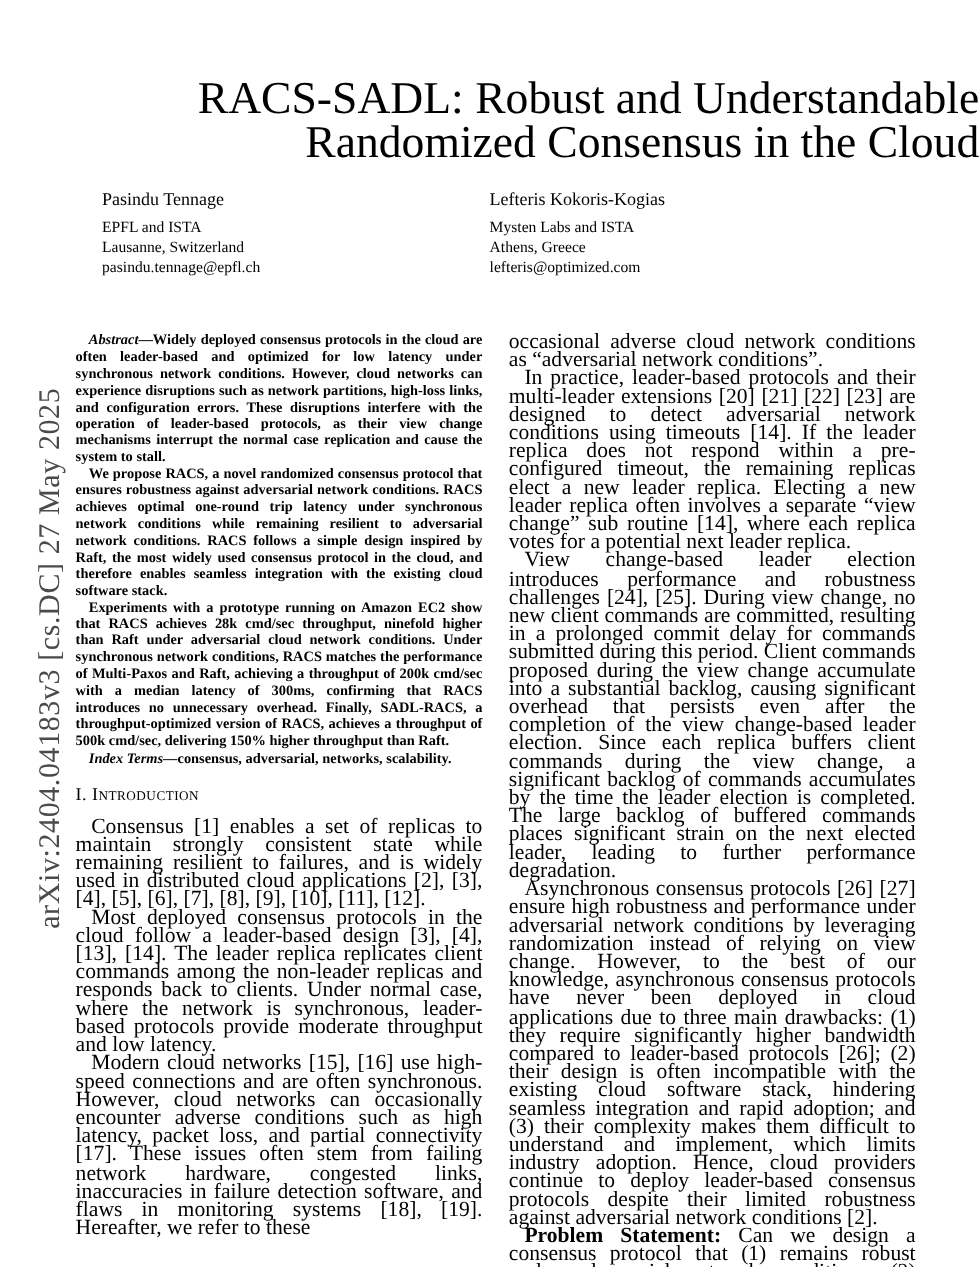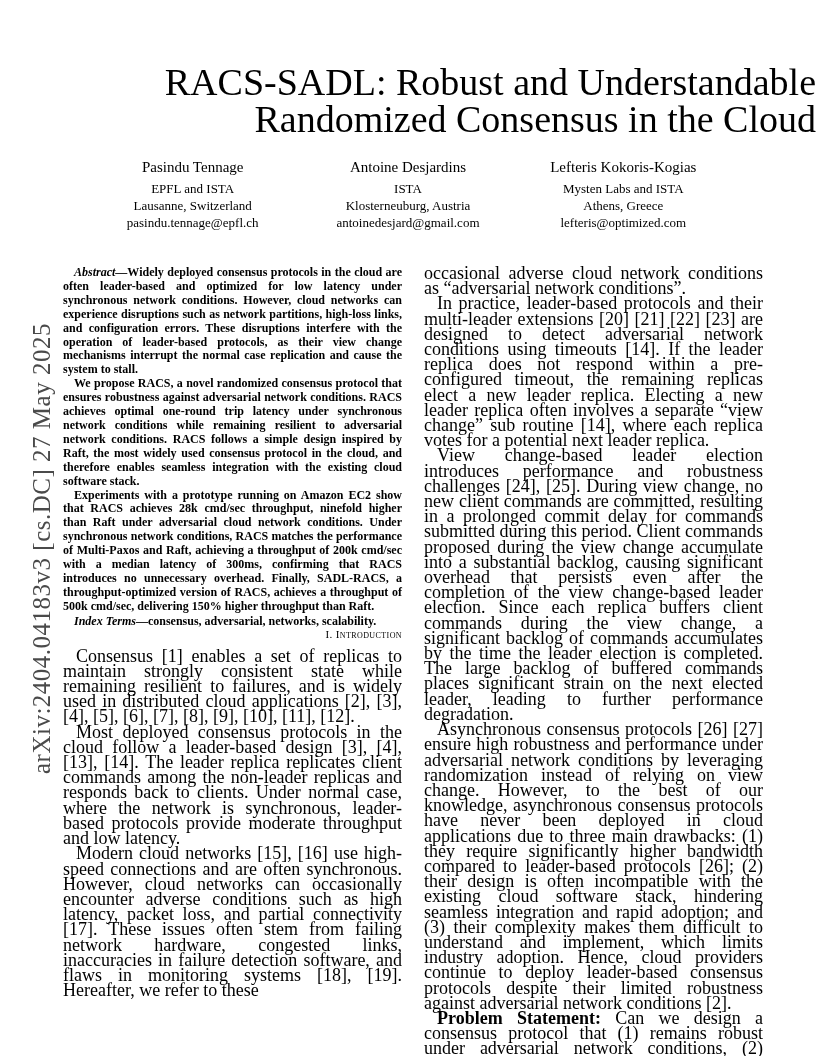--- a/index.html
+++ b/index.html
@@ -40,29 +40,29 @@
   }
   .title .title-line { display: block; }
 
   .authors {
     position: absolute;
     top: 158px;
     left: 85px;
     right: 85px;
     display: flex;
     justify-content: space-between;
-    text-align: center;
+    text-align: left;
   }
   .author { flex: 1; }
   .a-name { font-size: 15px; line-height: 19px; margin-bottom: 3px; }
   .a-line { font-size: 13px; line-height: 17px; }
 
   .col {
     position: absolute;
-    top: 266px;
+    top: 277px;
     width: 339px;
     text-align: justify;
   }
   .col-left  { left: 63px; }
   .col-right { left: 424px; }
 
   p { hyphens: auto; }
 
   .abs-para {
     font-weight: bold;
@@ -72,24 +72,25 @@
   }
 
   .index-terms {
     font-weight: bold;
     font-size: 12px;
     line-height: 14px;
     text-indent: 11px;
   }
 
   .section-heading {
+    margin-top: 16px;
     margin-bottom: 9px;
-    text-align: right;
+    text-align: left;
     font-weight: normal;
-    font-size: 11px;
+    font-size: 15px;
     font-variant: small-caps;
     letter-spacing: 0.4px;
   }
 
   .body-para {
     font-size: 18px;
     line-height: 15.2px;
     text-indent: 13px;
   }
 
@@ -106,26 +107,20 @@
     <span class="title-line">RACS-SADL: Robust and Understandable</span>
     <span class="title-line">Randomized Consensus in the Cloud</span>
   </h1>
 
   <div class="authors">
       <div class="author">
         <div class="a-name">Pasindu Tennage</div>
         <div class="a-line">EPFL and ISTA</div>
         <div class="a-line">Lausanne, Switzerland</div>
         <div class="a-line">pasindu.tennage@epfl.ch</div>
-      </div>
-      <div class="author">
-        <div class="a-name">Antoine Desjardins</div>
-        <div class="a-line">ISTA</div>
-        <div class="a-line">Klosterneuburg, Austria</div>
-        <div class="a-line">antoinedesjard@gmail.com</div>
       </div>
       <div class="author">
         <div class="a-name">Lefteris Kokoris-Kogias</div>
         <div class="a-line">Mysten Labs and ISTA</div>
         <div class="a-line">Athens, Greece</div>
         <div class="a-line">lefteris@optimized.com</div>
       </div>
     </div>
 
   <div class="col col-left">

